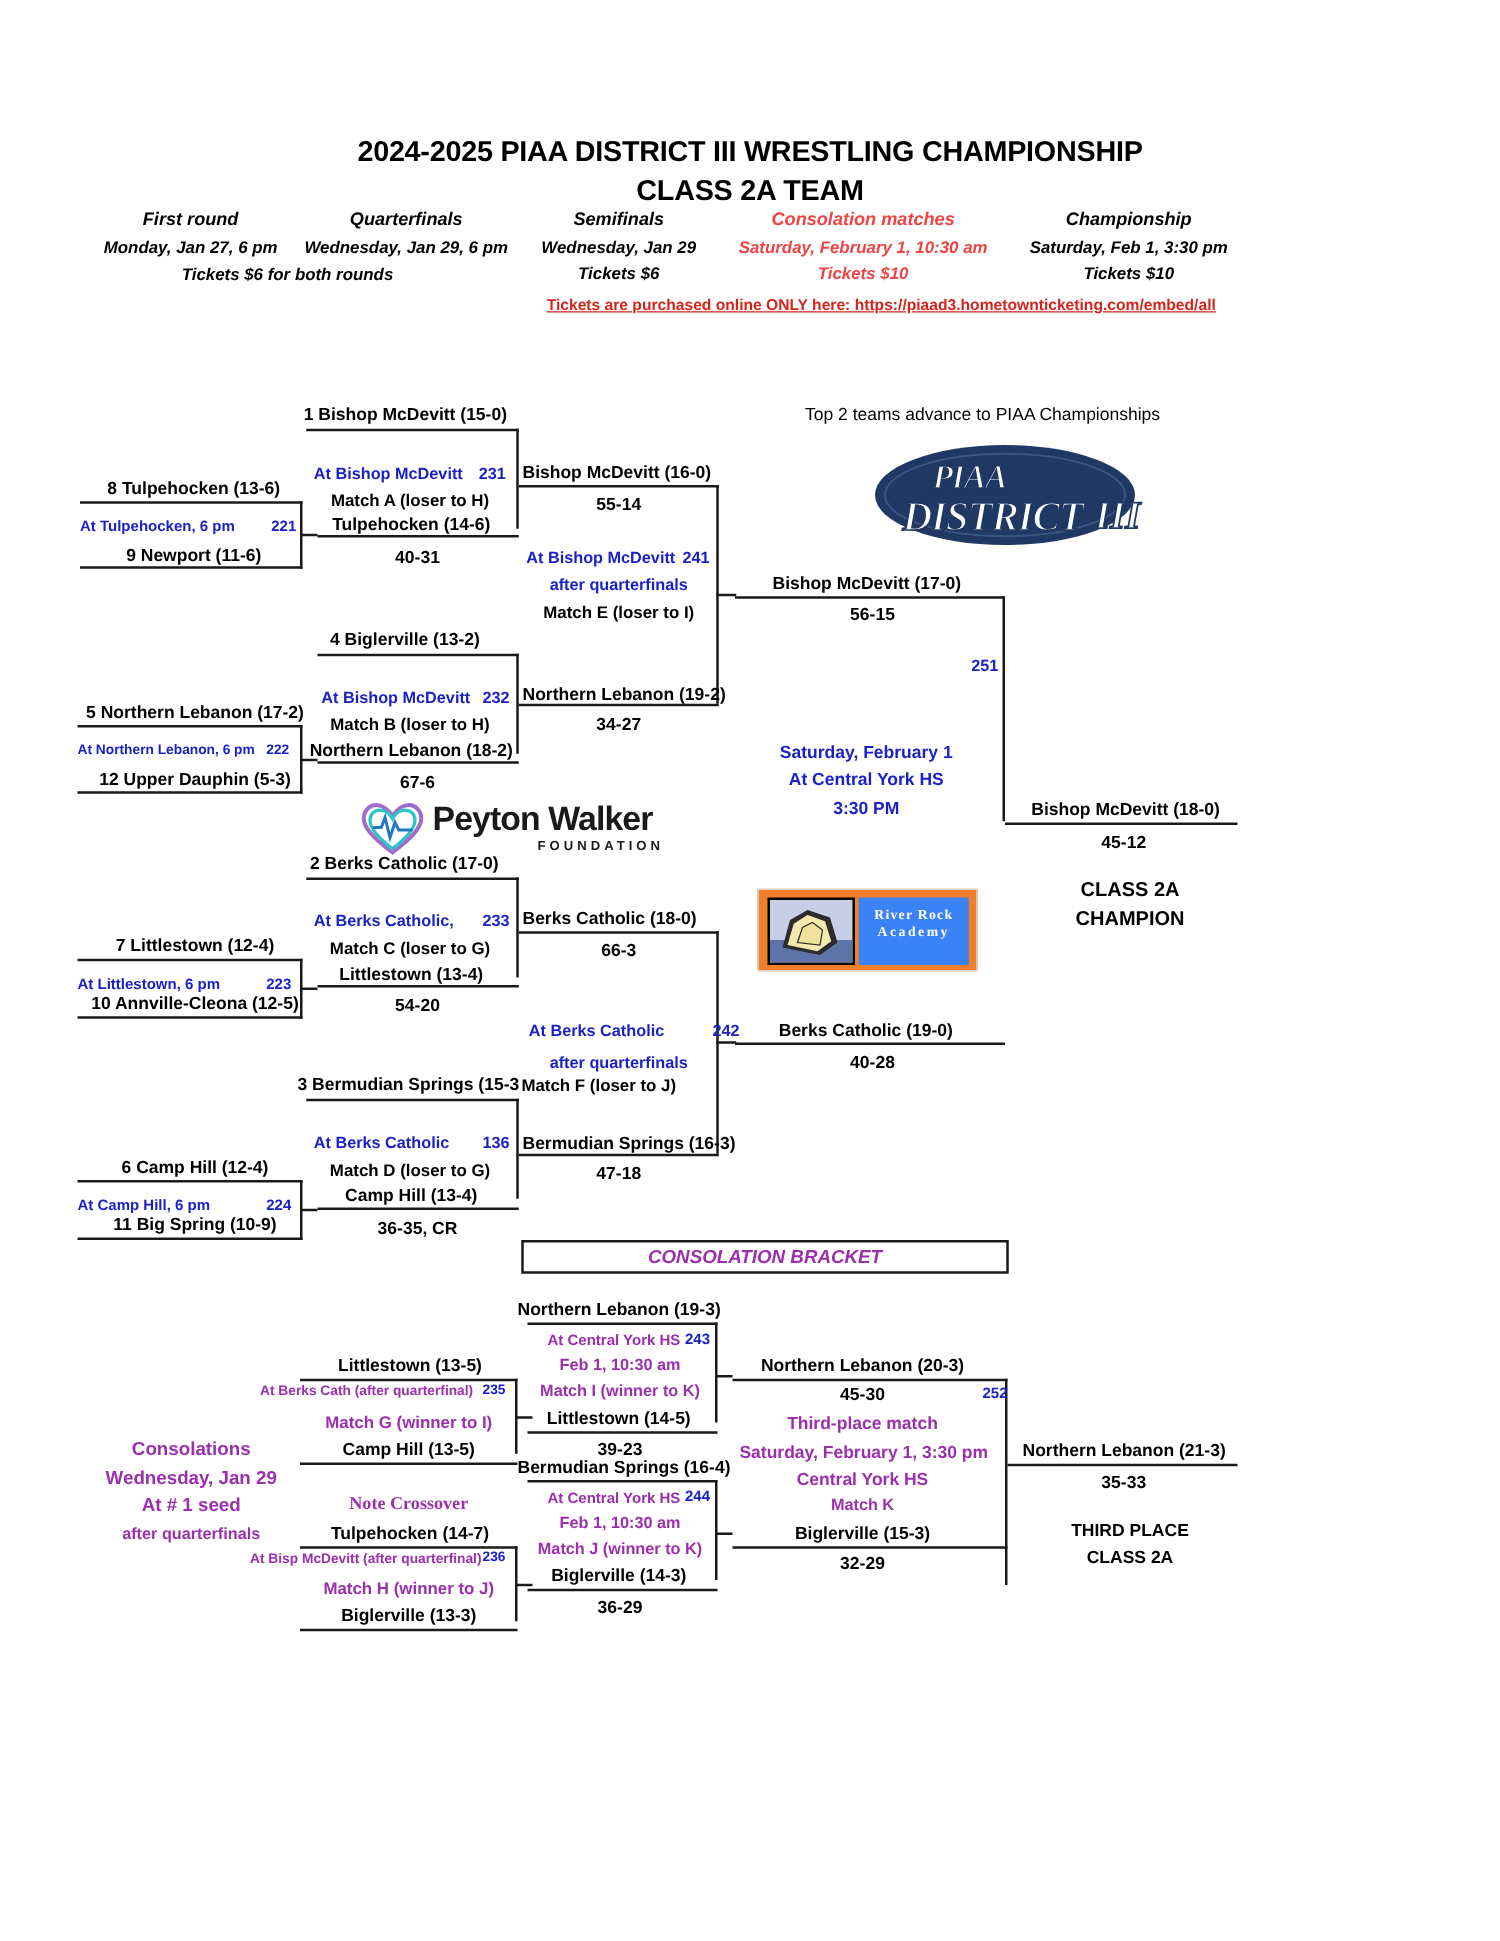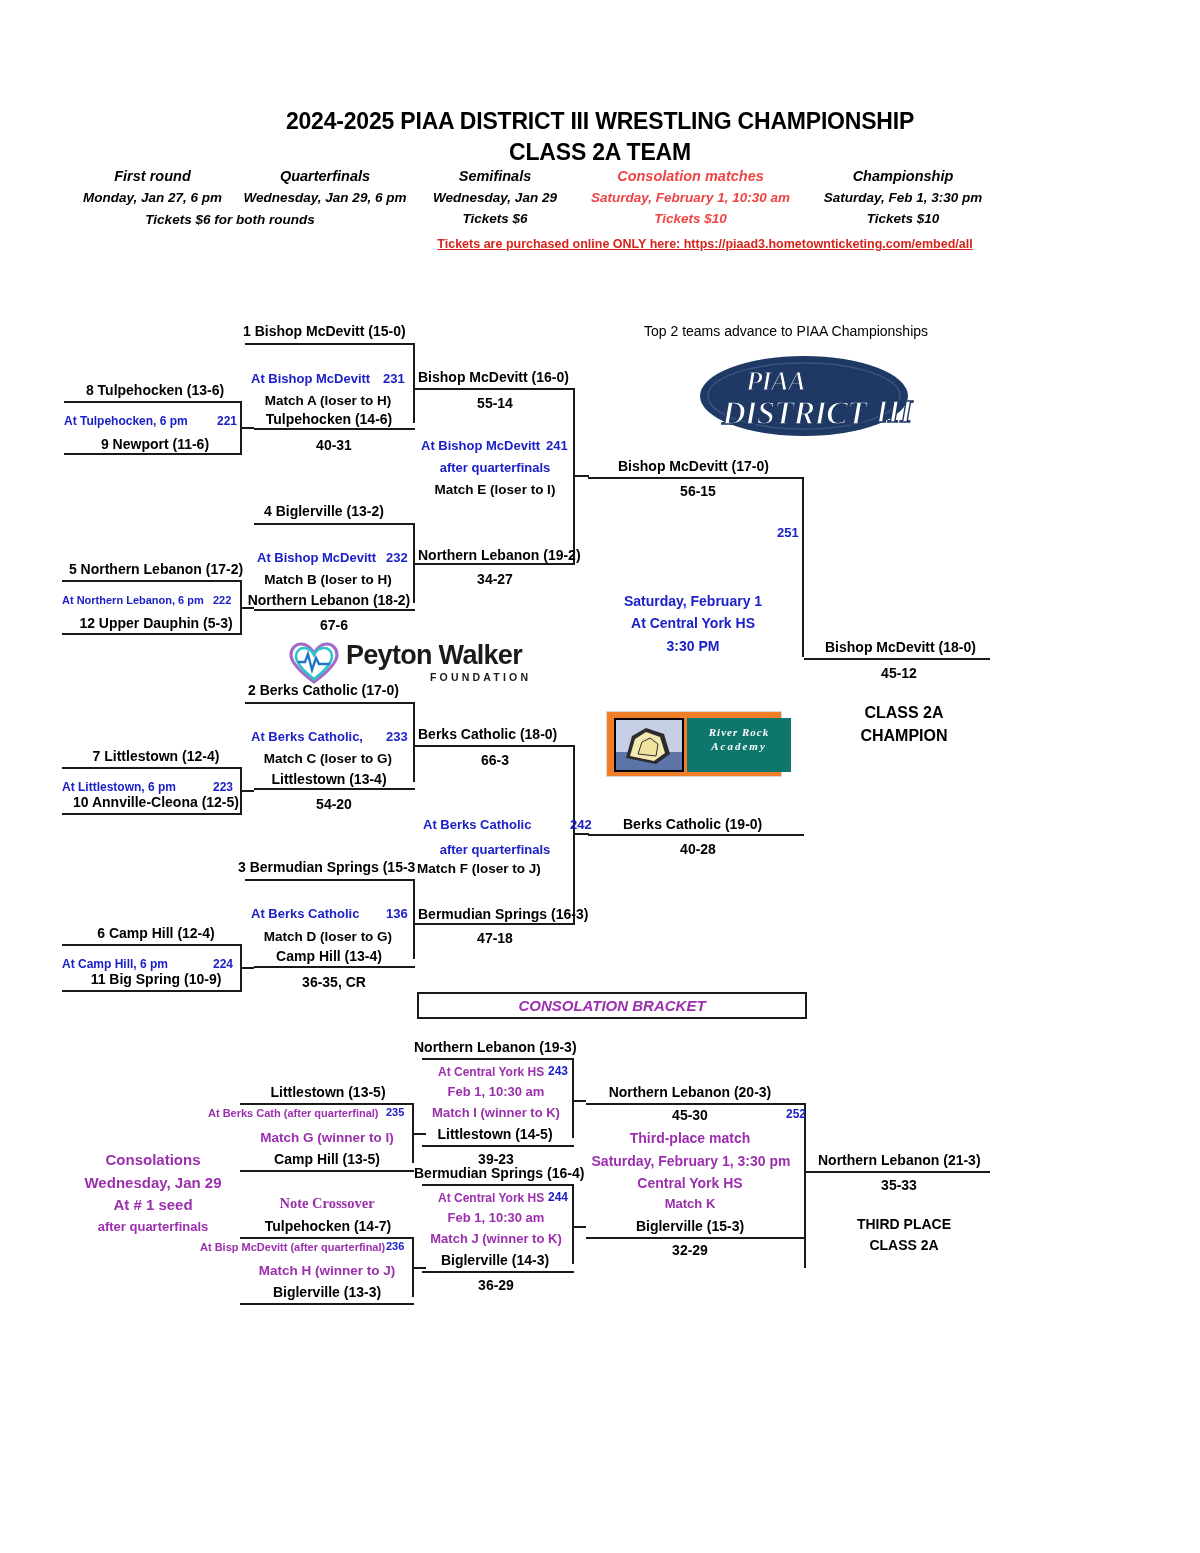--- a/index.html
+++ b/index.html
@@ -92,22 +92,22 @@
     background:#000; padding:2px;
   }
   #river-rock-inner {
     width:100%; height:100%; background:#C6CFE5; position:relative; overflow:hidden;
   }
   #river-water {
     position:absolute; left:0; bottom:0; width:100%; height:36%;
     background:#5C74A8;
   }
   #river-black {
-    position:absolute; left:80px; top:6px; width:104px; height:54px;
-    background:#0f766e; color:#fff; text-align:center;font-style:italic;
+    position:absolute; left:80px; top:6px; width:88px; height:54px;
+    background:#3b82f6; color:#fff; text-align:center;
   }
   #river-t1 { font-size:11px; font-weight:bold; letter-spacing:1px; margin-top:8px;
     font-family:"Liberation Serif", serif; }
   #river-t2 { font-size:11px; font-weight:bold; letter-spacing:2px; margin-top:2px;
     font-family:"Liberation Serif", serif; }
 
   #champ-1, #champ-2 {
     font-size: 16px; font-weight: bold; color:#000; text-align:center;
     width:200px;
   }

